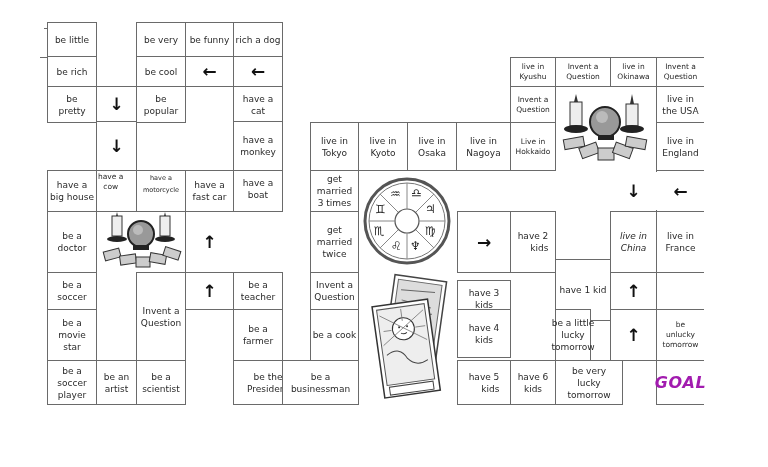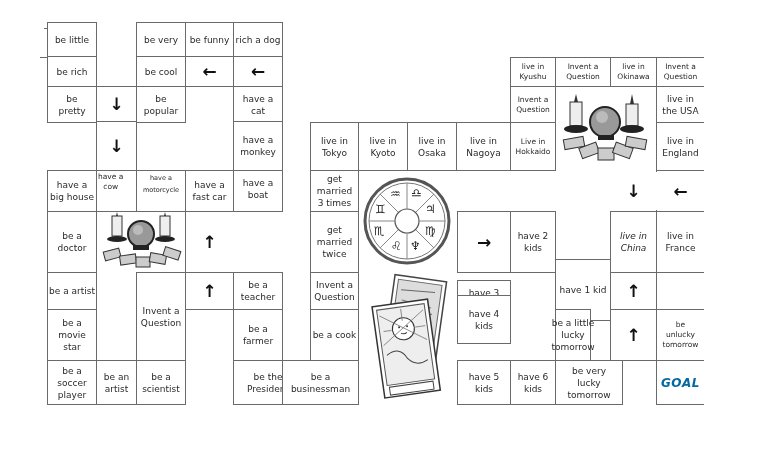--- a/index.html
+++ b/index.html
@@ -5,21 +5,21 @@
   html, body { margin:0; padding:0; background:#ffffff; }
   body { width:768px; height:467px; position:relative; overflow:hidden;
          font-family: "DejaVu Sans", sans-serif; color:#2a2a2a; }
   .cell { position:absolute; box-sizing:border-box; border:1.5px solid #6a6a6a;
           display:flex; align-items:center; justify-content:center; text-align:center;
           font-size:9px; line-height:12px; padding:1px; background:#fff; white-space:pre-line; }
   .cell.small { font-size:7.5px; line-height:10px; }
   .cell.tiny { font-size:6.5px; }
   .cell.noborder { border-color:transparent; }
   .arrow { font-size:17px; font-weight:bold; color:#111; line-height:17px; }
-  .goal { font-weight:bold; font-style:italic; font-size:12px; letter-spacing:0.5px; color:#0369a1; }
+  .goal { font-weight:bold; font-style:italic; font-size:16px; letter-spacing:0.5px; color:#a21caf; }
   .deco { position:absolute; }
   .tick { position:absolute; background:#6a6a6a; height:1px; }
 </style>
 </head>
 <body>
 
 <div class="tick" style="left:44px;top:28px;width:3px;"></div>
 <div class="tick" style="left:40px;top:57px;width:7px;"></div>
 
 <div class="cell" style="left:47px;top:22px;width:50px;height:36px;">be little</div>
@@ -70,21 +70,21 @@
   <circle cx="43" cy="22" r="13" fill="#999" stroke="#222" stroke-width="2"></circle>
   <circle cx="40" cy="18" r="5" fill="#bbb"></circle>
   <rect x="35" y="33" width="16" height="5" fill="#222"></rect>
   <rect x="6" y="38" width="16" height="9" fill="#ccc" stroke="#333" transform="rotate(-15 14 42)"></rect>
   <rect x="22" y="43" width="16" height="9" fill="#ccc" stroke="#333" transform="rotate(-8 30 47)"></rect>
   <rect x="38" y="45" width="14" height="10" fill="#ccc" stroke="#333"></rect>
   <rect x="52" y="42" width="16" height="9" fill="#ccc" stroke="#333" transform="rotate(10 60 46)"></rect>
   <rect x="66" y="37" width="16" height="9" fill="#ccc" stroke="#333" transform="rotate(18 74 41)"></rect>
 </svg>
 
-<div class="cell" style="left:47px;top:272px;width:50px;height:38px;">be a artist</div>
+<div class="cell" style="left:47px;top:272px;width:50px;height:38px;">be a soccer</div>
 <div class="cell" style="left:47px;top:309px;width:50px;height:52px;">be a
 movie
 star</div>
 <div class="cell" style="left:47px;top:360px;width:50px;height:45px;">be a
 soccer
 player</div>
 <div class="cell" style="left:96px;top:360px;width:41px;height:45px;">be an
 artist</div>
 <div class="cell" style="left:136px;top:360px;width:50px;height:45px;">be a
 scientist</div>
@@ -191,42 +191,42 @@
     <circle cx="32" cy="54" r="1" fill="#333"></circle>
       <circle cx="40" cy="54" r="1" fill="#333"></circle>
     <path d="M33 60 Q36 62 39 60" stroke="#333" fill="none"></path>
     <path d="M14 40 L58 70 M58 40 L14 70 M36 36 L36 48 M16 56 L24 56 M48 56 L58 56" stroke="#777" stroke-width="0.8"></path>
     <path d="M16 80 Q30 72 36 86 Q44 96 56 90" stroke="#444" fill="none"></path>
     <rect x="14" y="112" width="44" height="8" fill="#fff" stroke="#444"></rect>
   </g>
 </svg>
 
 <div class="cell" style="left:457px;top:211px;width:54px;height:62px;"><span class="arrow">→</span></div>
-<div class="cell" style="left:510px;top:211px;width:46px;height:62px;">have 2
+<div class="cell" style="left:510px;top:211px;width:46px;height:62px;text-align:right;">have 2
 kids</div>
 <div class="cell" style="left:555px;top:211px;width:56px;height:62px;margin-top:48px;">have 1 kid</div>
 <div class="cell" style="left:610px;top:211px;width:47px;height:62px;font-style:italic;">live in
 China</div>
 <div class="cell" style="left:656px;top:211px;width:48px;height:62px;border-right:none;">live in
 France</div>
 
 <div class="cell" style="left:457px;top:280px;width:54px;height:38px;">have 3 kids</div>
 <div class="cell" style="left:610px;top:272px;width:47px;height:38px;"><span class="arrow">↑</span></div>
 <div class="cell" style="left:656px;top:272px;width:48px;height:38px;border-right:none;"></div>
 
-<div class="cell" style="left:457px;top:295px;width:54px;height:49px;">have 4
+<div class="cell" style="left:457px;top:309px;width:54px;height:49px;">have 4
 kids</div>
 <div class="cell" style="left:555px;top:309px;width:36px;height:52px;">be a little
 lucky
 tomorrow</div>
 <div class="cell" style="left:610px;top:309px;width:47px;height:52px;"><span class="arrow">↑</span></div>
 <div class="cell small" style="left:656px;top:309px;width:48px;height:52px;border-right:none;">be
 unlucky
 tomorrow</div>
 
-<div class="cell" style="left:457px;top:360px;width:54px;height:45px;">have 5
+<div class="cell" style="left:457px;top:360px;width:54px;height:45px;text-align:right;">have 5
 kids</div>
 <div class="cell" style="left:510px;top:360px;width:46px;height:45px;">have 6
 kids</div>
 <div class="cell" style="left:555px;top:360px;width:68px;height:45px;">be very
 lucky
 tomorrow</div>
 <div class="cell" style="left:656px;top:360px;width:48px;height:45px;border-right:none;"><span class="goal">GOAL</span></div>
 
 </body></html>

